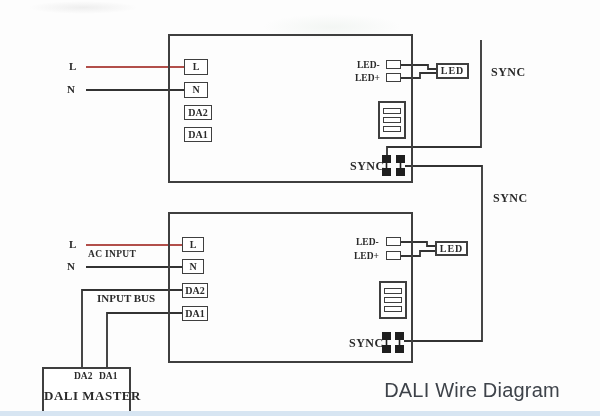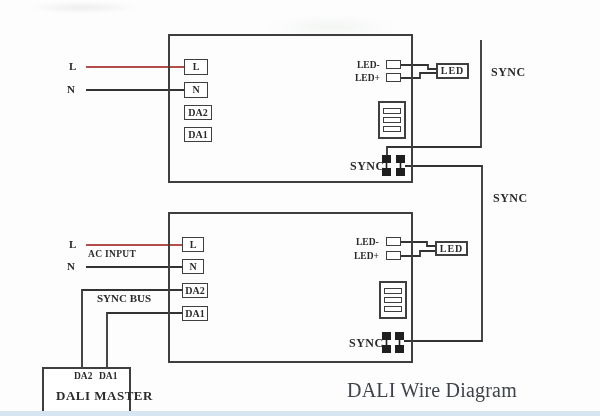--- a/index.html
+++ b/index.html
@@ -34,26 +34,26 @@
   .lbl{
     position:absolute;font-weight:bold;color:var(--label,#2b2b2b);
     font-size:11px;line-height:1;white-space:nowrap;
   }
   .lbl-sm{font-size:9.5px;letter-spacing:0.3px;font-family:Liberation Serif, serif;}
   .lbl-led{font-size:9.5px;}
   .lbl-sync{font-size:12px;letter-spacing:0.5px;}
   .master-box{position:absolute;border:2px solid var(--box-border,#3f3f3f);border-bottom:none;background:#fff;}
   .master-name{
     position:absolute;left:0;right:0;top:19px;text-align:center;font-weight:bold;
-    font-size:13px;letter-spacing:0.5px;color:var(--label,#2b2b2b);white-space:nowrap;padding-left:12px;
+    font-size:13px;letter-spacing:0.5px;color:var(--label,#2b2b2b);white-space:nowrap;
   }
   .master-term{position:absolute;top:2px;font-weight:bold;font-size:9.5px;color:var(--label,#2b2b2b);}
   .title{
-    position:absolute;top:379px;right:3px;width:250px;
-    font-family:Liberation Serif, serif;
+    position:absolute;top:379px;right:3px;width:250px;text-align:center;
+    font-family:Liberation Sans, sans-serif;
     font-size:20px;color:var(--title-text,#3e434a);letter-spacing:0.2px;
   }
   .bottom-strip{position:absolute;left:0;top:411px;width:600px;height:5px;background:var(--bottom-strip,#d7e5f2);}
   .smudge{position:absolute;border-radius:50%;pointer-events:none;}
   .smudge-1{left:28px;top:1px;width:110px;height:13px;background:radial-gradient(ellipse,rgba(150,150,150,0.14),rgba(150,150,150,0) 70%);}
   .smudge-2{left:262px;top:14px;width:140px;height:26px;background:radial-gradient(ellipse,rgba(170,195,175,0.12),rgba(170,195,175,0) 70%);}
 </style>
 </head>
 <body>
 
@@ -132,21 +132,21 @@
     <div class="bar"></div>
     <div class="bar"></div>
   </div>
 
   <div class="lbl" style="left:69px;top:61px;">L</div>
   <div class="lbl" style="left:67px;top:84px;">N</div>
 
   <div class="lbl" style="left:69px;top:239px;">L</div>
   <div class="lbl" style="left:67px;top:261px;">N</div>
   <div class="lbl lbl-sm" style="left:88px;top:250px;">AC INPUT</div>
-  <div class="lbl" style="left:97px;top:293px;">SYNC BUS</div>
+  <div class="lbl" style="left:97px;top:293px;">INPUT BUS</div>
 
   <div class="lbl lbl-led" style="left:357px;top:61px;">LED-</div>
   <div class="lbl lbl-led" style="left:355px;top:74px;">LED+</div>
   <div class="lbl lbl-led" style="left:356px;top:238px;">LED-</div>
   <div class="lbl lbl-led" style="left:354px;top:252px;">LED+</div>
 
   <div class="lbl lbl-sync" style="left:350px;top:160px;">SYNC</div>
   <div class="lbl lbl-sync" style="left:349px;top:337px;">SYNC</div>
   <div class="lbl lbl-sync" style="left:491px;top:66px;">SYNC</div>
   <div class="lbl lbl-sync" style="left:493px;top:192px;">SYNC</div>

